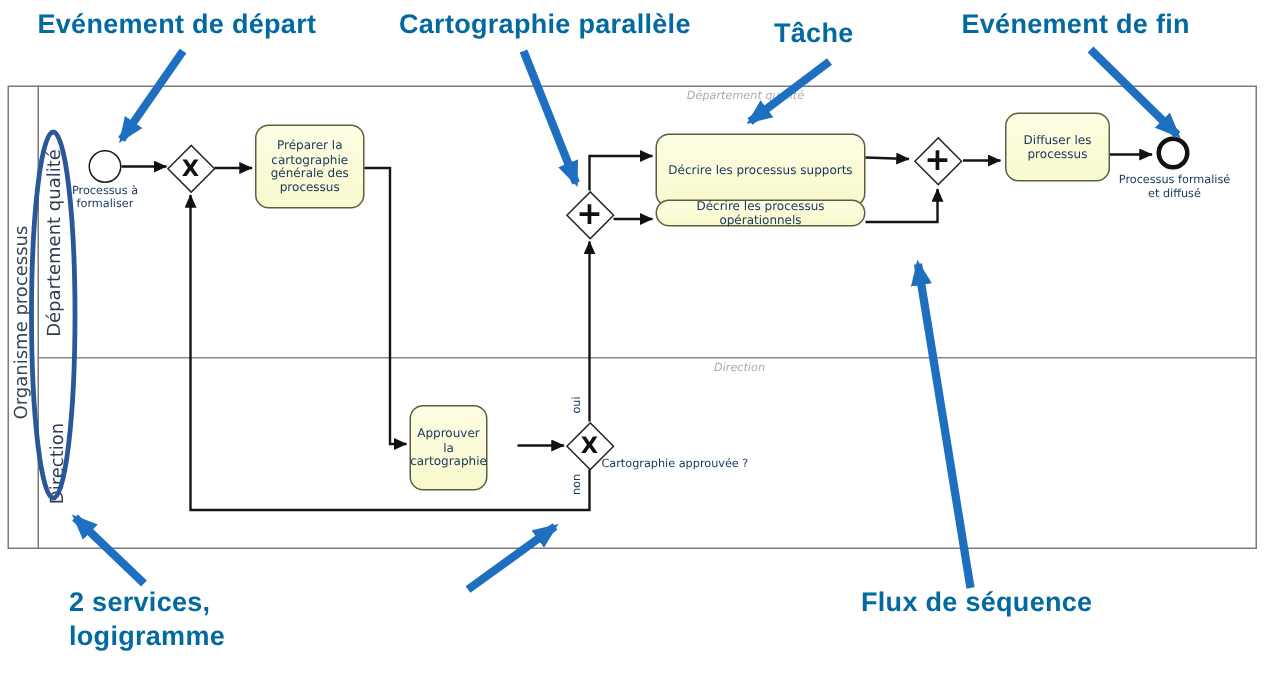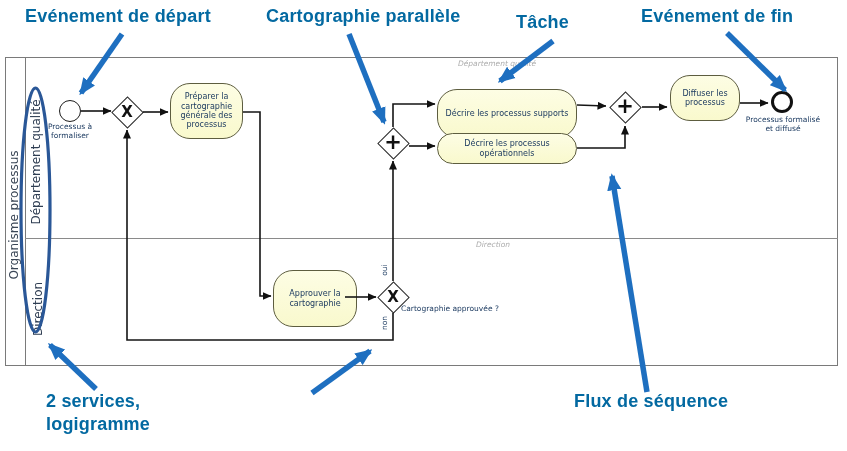--- a/index.html
+++ b/index.html
@@ -11,21 +11,21 @@
   .pool{position:absolute;left:5px;top:57px;width:833px;height:309px;border:1px solid #7a7a7a;box-sizing:border-box;background:#ffffff;}
   .pool-divider{position:absolute;left:25px;top:57px;width:1px;height:309px;background:#7a7a7a;}
   .lane-divider{position:absolute;left:25px;top:238px;width:813px;height:1px;background:#8a8a8a;}
   .vtext{position:absolute;white-space:nowrap;transform:translate(-50%,-50%) rotate(-90deg);font-size:12px;color:#2e3d52;}
   .pool-name{font-size:12px;color:#3a4656;}
   .lane-header{position:absolute;transform:translateX(-50%);font-size:7.5px;font-style:italic;color:#adadad;white-space:nowrap;}
   
   svg.overlay{position:absolute;left:0;top:0;z-index:5;pointer-events:none;}
   
   .task{
-    position:absolute;z-index:2;box-sizing:border-box;border:1px solid #5d5d3f;border-radius:20px;
+    position:absolute;z-index:2;box-sizing:border-box;border:1px solid #5d5d3f;border-radius:9px;
     background:linear-gradient(180deg,#fdfde4 0%,#f9f9cd 100%);
     display:flex;align-items:center;justify-content:center;text-align:center;
     font-size:8px;line-height:1.18;color:#17365d;padding:2px;
   }
   .event{position:absolute;z-index:2;box-sizing:border-box;border-radius:50%;background:#ffffff;}
   .event.start{left:59px;top:100px;width:22px;height:22px;border:1.5px solid #1c1c1c;}
   .event.end{left:771px;top:91px;width:22px;height:22px;border:3px solid #111111;}
   .gw{position:absolute;z-index:2;width:30px;height:30px;}
   .gw .diamond{position:absolute;left:4px;top:4px;width:21px;height:21px;background:#ffffff;border:1.2px solid #2a2a2a;transform:rotate(45deg);}
   .gw .sym{position:absolute;inset:0;display:flex;align-items:center;justify-content:center;font-weight:bold;color:#111;}
@@ -111,27 +111,27 @@
     <div class="sym x">X</div>
   </div>
   <div class="gw" style="left:610px;top:92px;">
     <div class="diamond"></div>
     <div class="sym plus">+</div>
   </div>
 
   <div class="task" style="left:170px;top:83px;width:73px;height:56px;">
     <span>Préparer la cartographie générale des processus</span>
   </div>
-  <div class="task" style="left:273px;top:270px;width:84px;height:57px;">
+  <div class="task" style="left:273px;top:270px;width:52px;height:57px;">
     <span>Approuver la cartographie</span>
   </div>
   <div class="task" style="left:437px;top:89px;width:140px;height:49px;">
     <span>Décrire les processus supports</span>
   </div>
-  <div class="task" style="left:437px;top:133px;width:140px;height:31px;">
+  <div class="task" style="left:437px;top:133px;width:140px;height:18px;">
     <span>Décrire les processus opérationnels</span>
   </div>
   <div class="task" style="left:670px;top:75px;width:70px;height:46px;">
     <span>Diffuser les processus</span>
   </div>
 
   <div class="flow-label vert" style="left:384px;top:270px;">oui</div>
   <div class="flow-label vert" style="left:384px;top:323px;">non</div>
   <div class="flow-label" style="left:401px;top:304px;">Cartographie approuvée ?</div>
 

